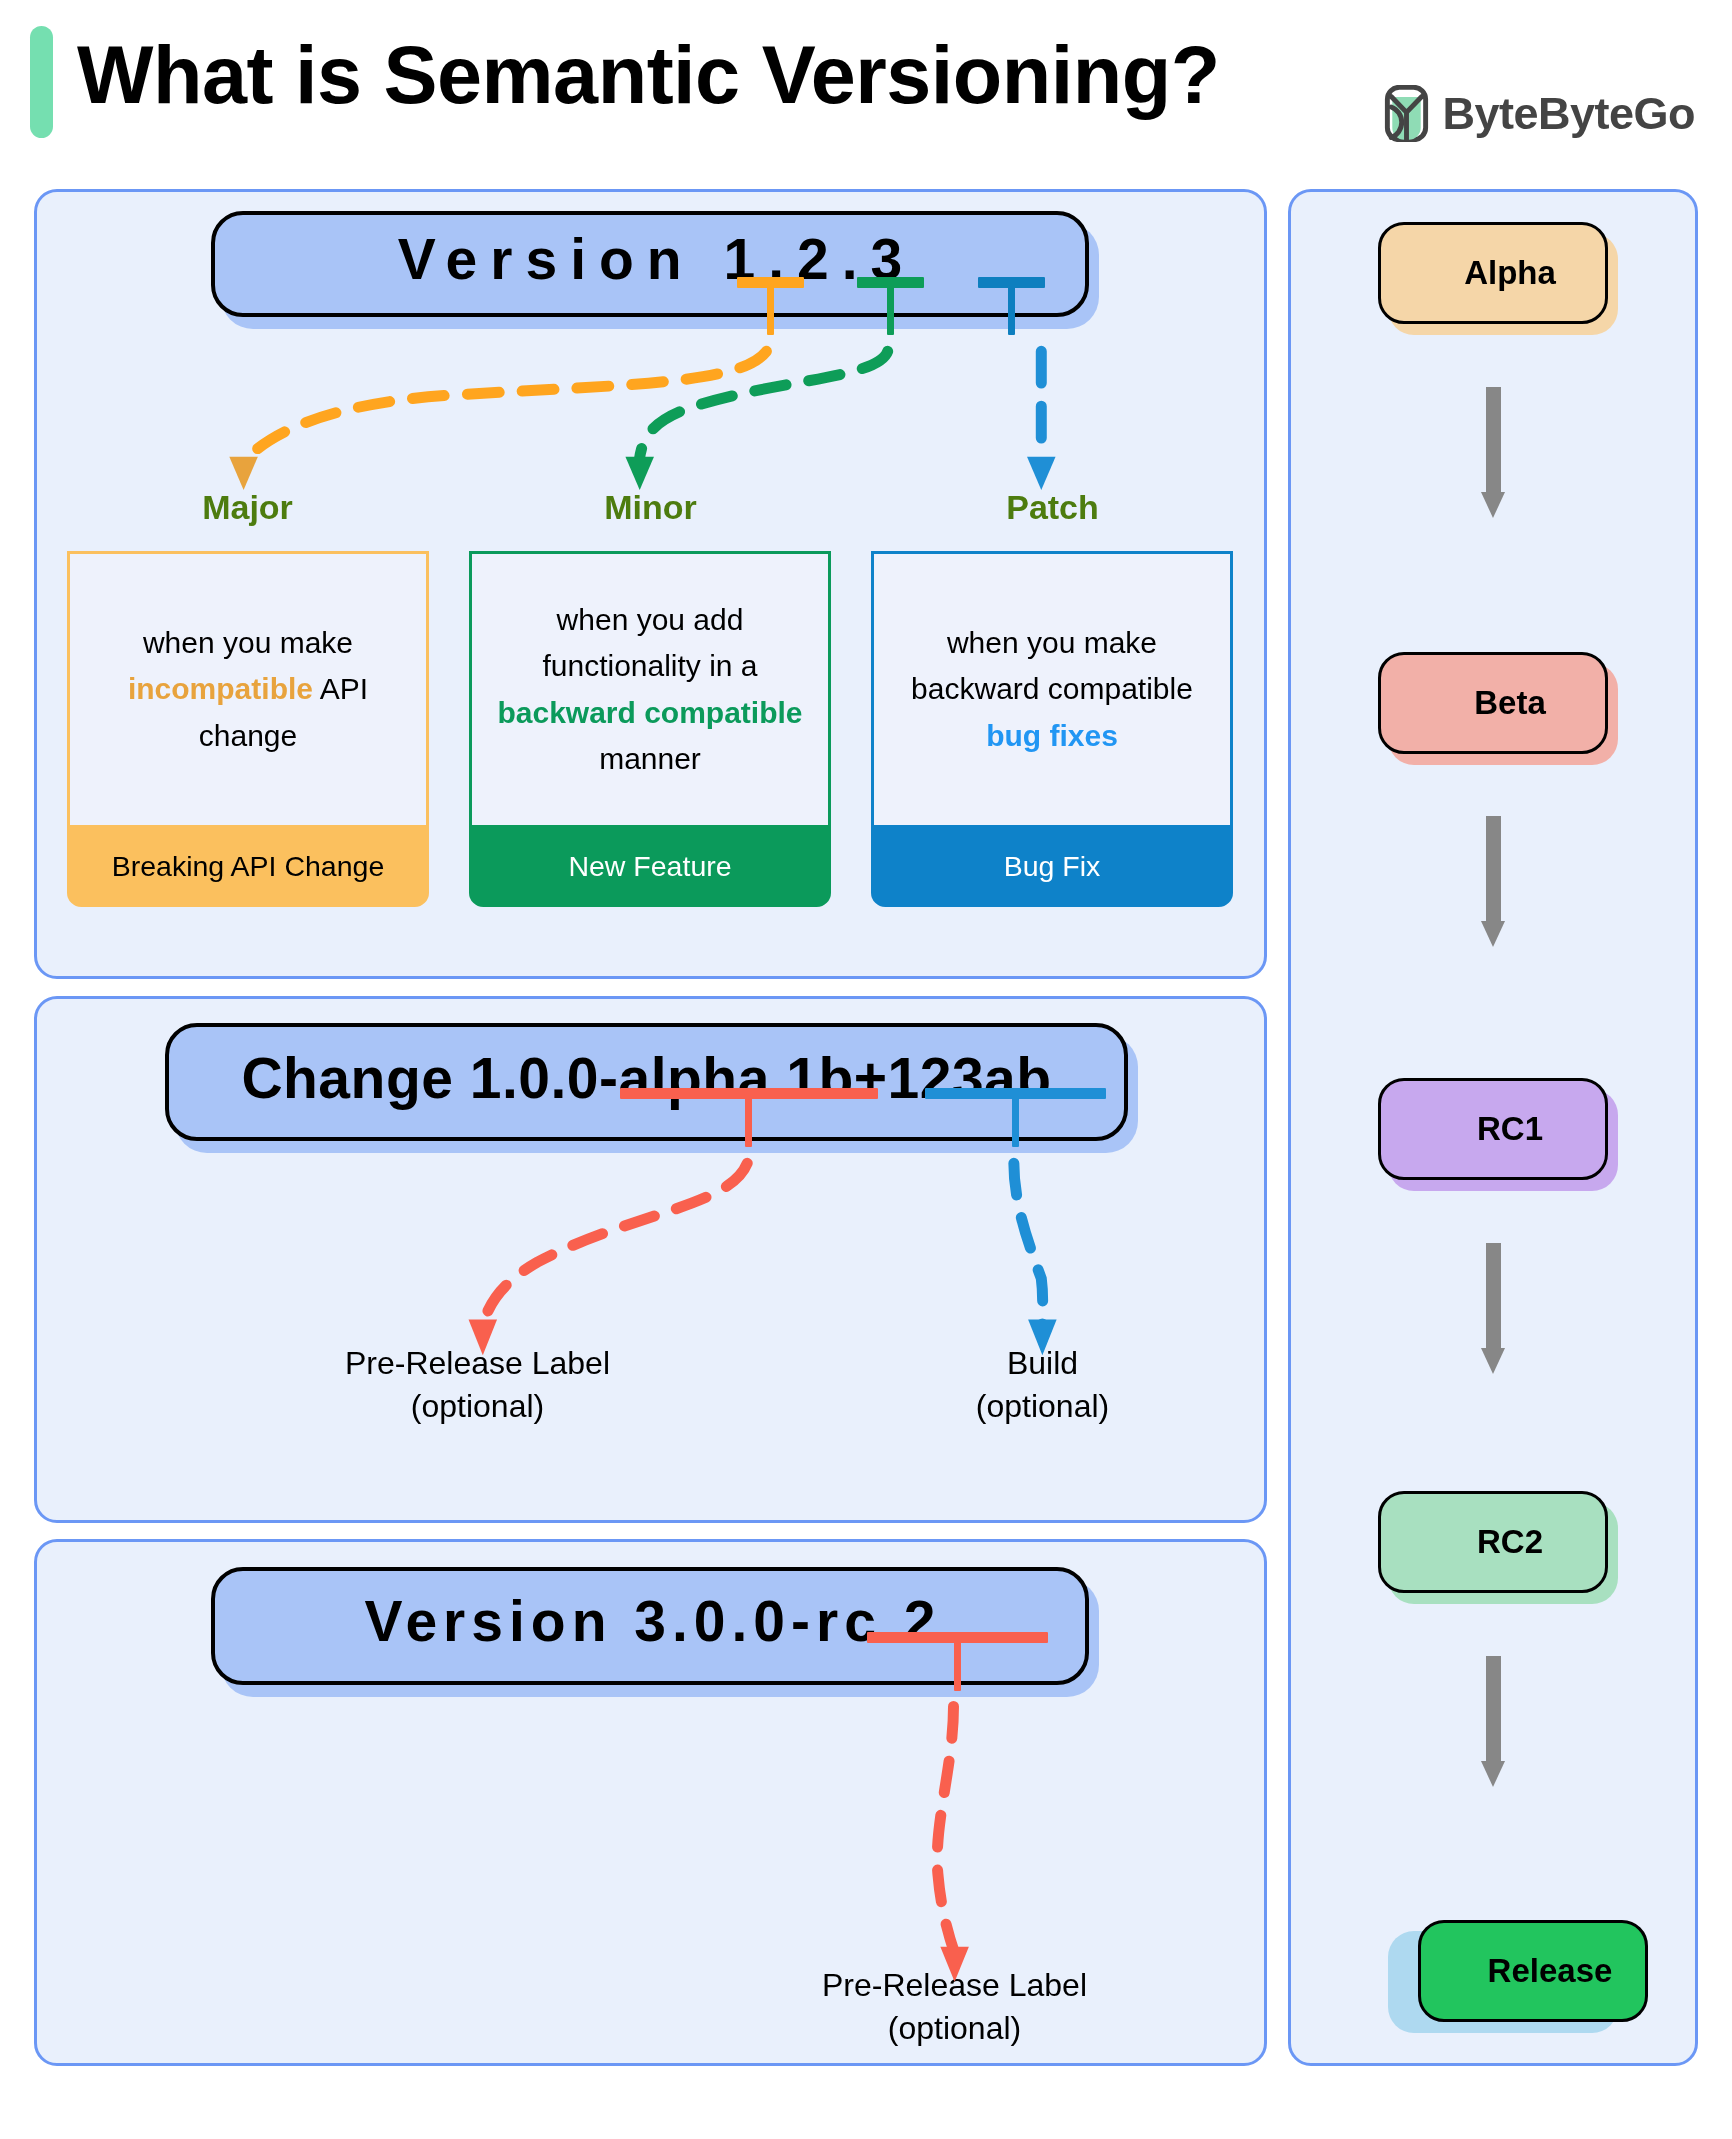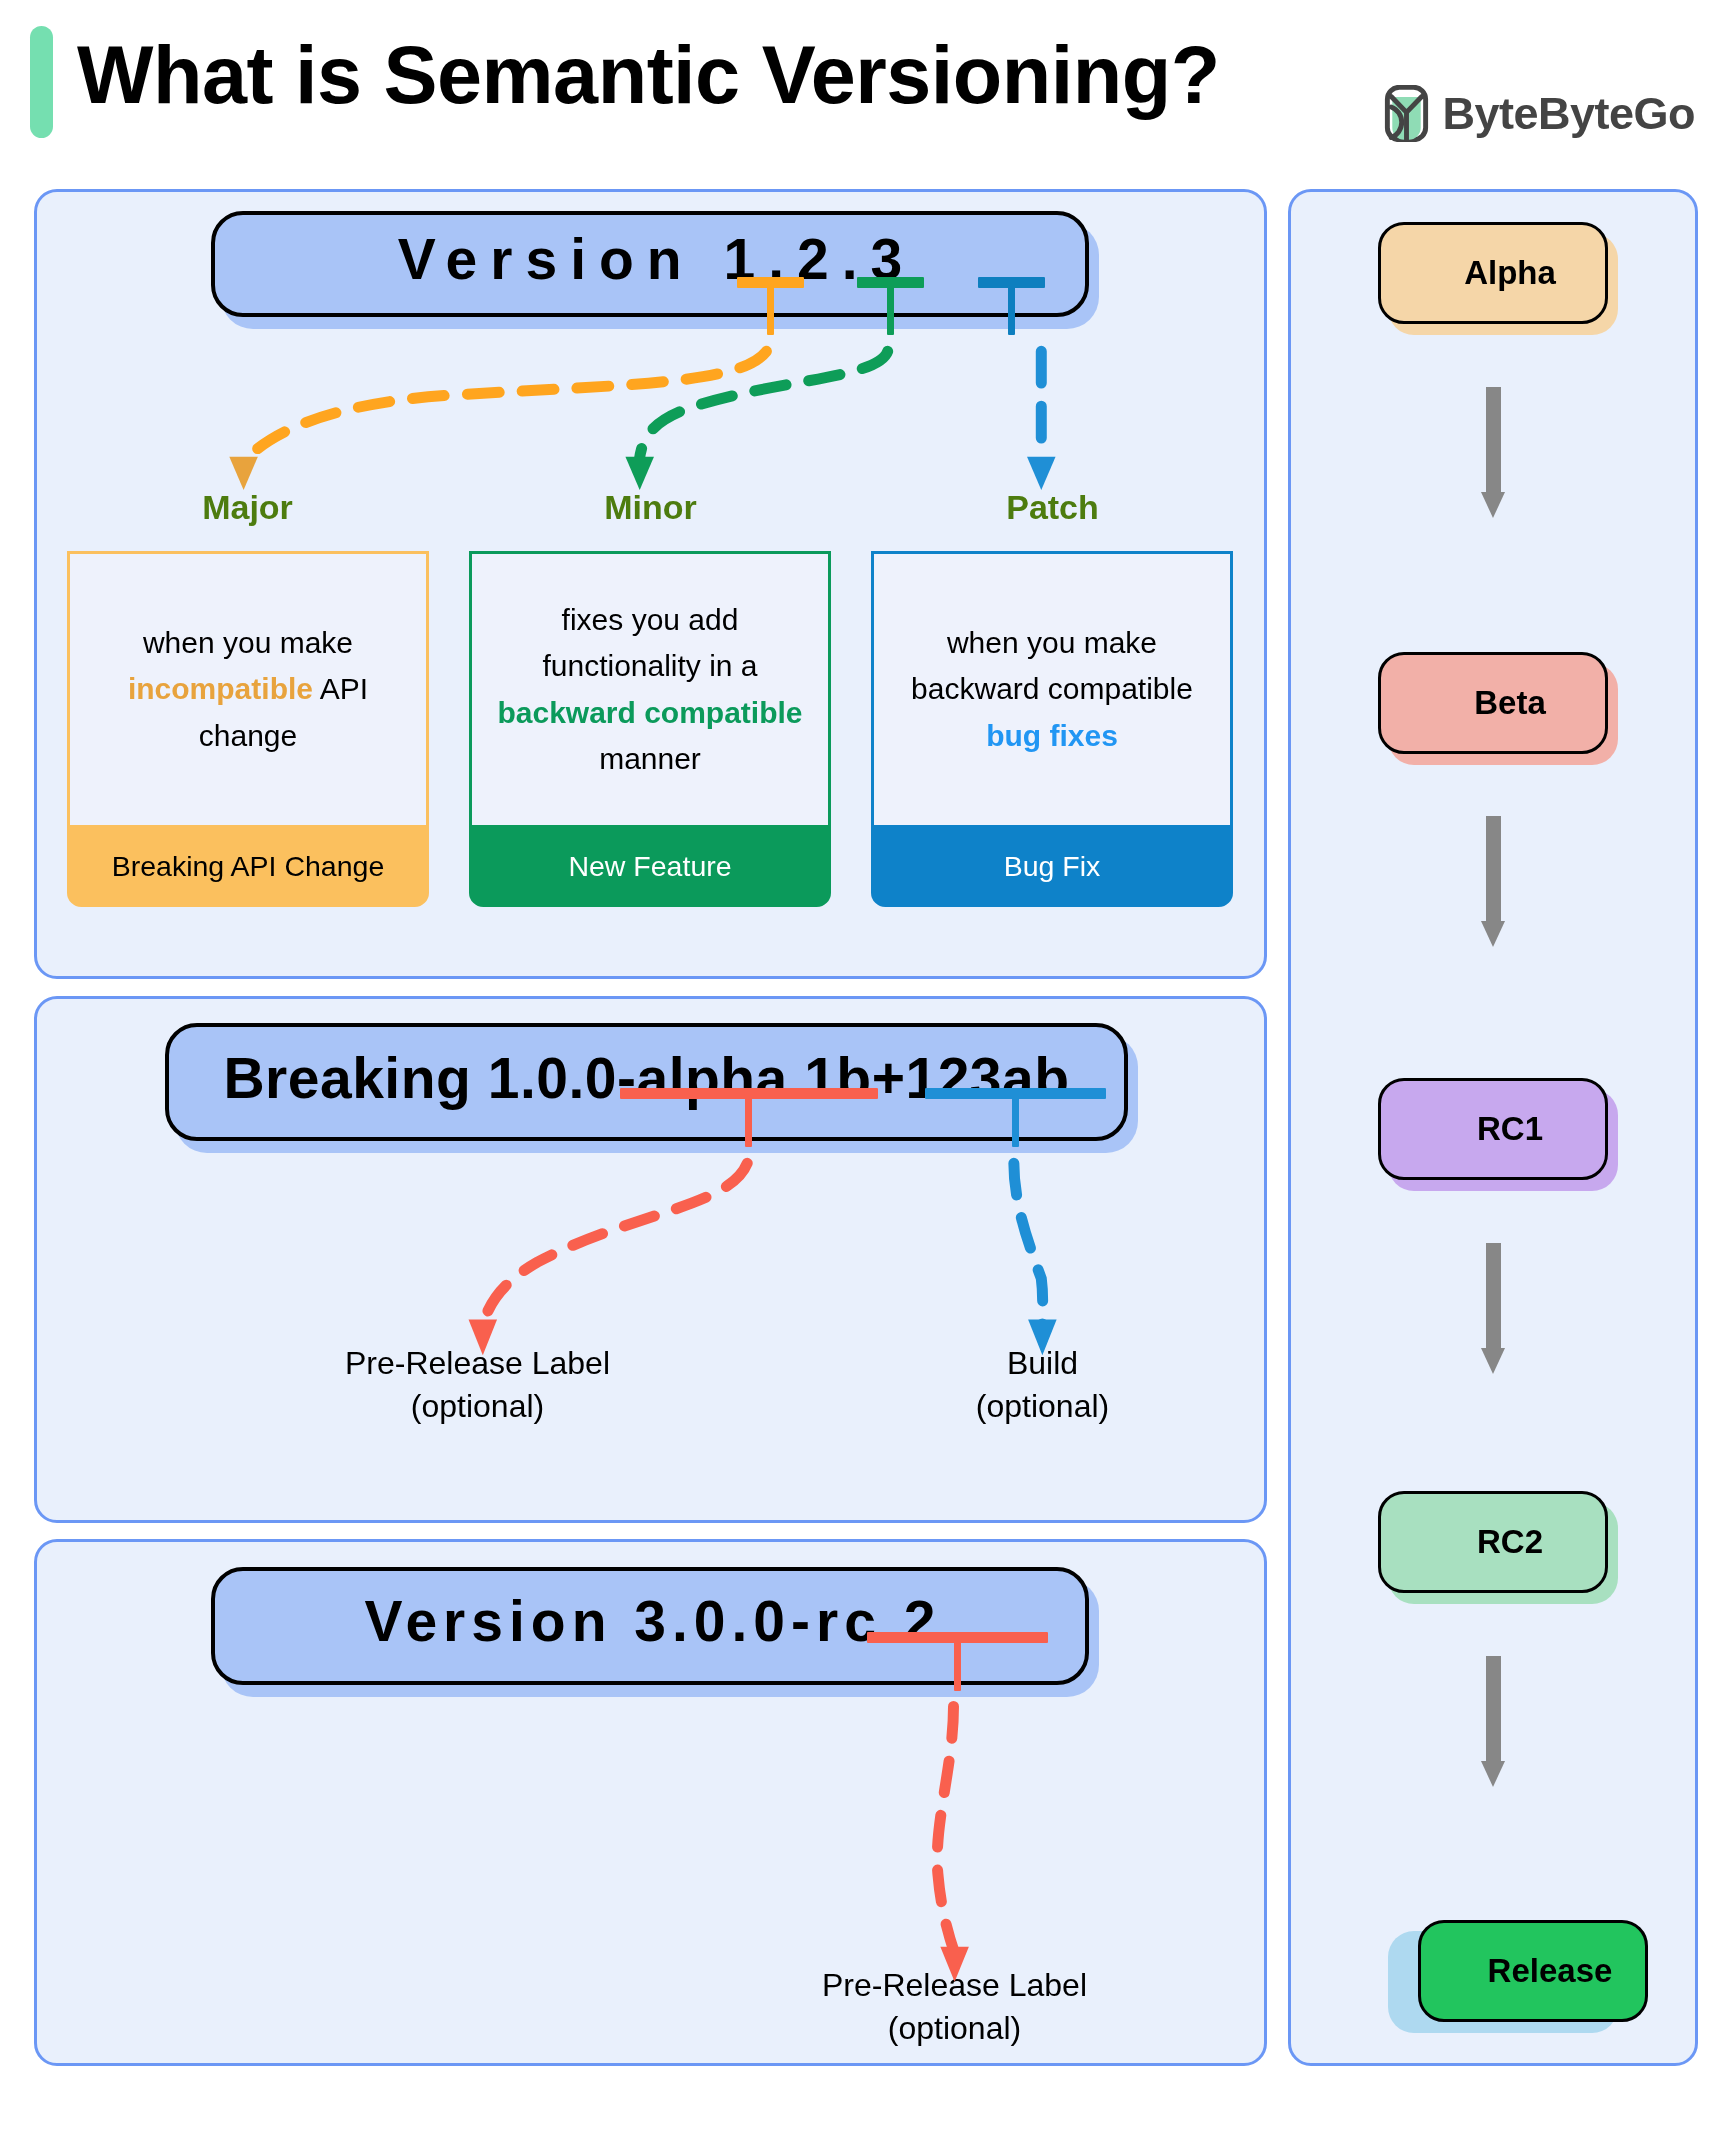--- a/index.html
+++ b/index.html
@@ -174,21 +174,21 @@
       <span>when you make </span><br>
       <span class="hl-orange">incompatible</span><span> API change</span>
     </div>
   </div>
   <div class="cbadge">Breaking API Change</div>
 </div>
 
 <div class="card" id="card-minor">
   <div class="cbody">
     <div>
-      <span>fixes you add functionality in a </span><br>
+      <span>when you add functionality in a </span><br>
       <span class="hl-green">backward compatible</span><span> manner</span>
     </div>
   </div>
   <div class="cbadge">New Feature</div>
 </div>
 
 <div class="card" id="card-patch">
   <div class="cbody">
     <div>
       <span>when you make backward compatible </span><br>
@@ -196,21 +196,21 @@
     </div>
   </div>
   <div class="cbadge">Bug Fix</div>
 </div>
 
 <div class="panel" id="panel-prerelease"></div>
 
 <div class="vpill" id="vpill-2">
   <div class="shadow"></div>
   <div class="body">
-    <div class="vtext">Breaking 1.0.0-alpha.1b+123ab</div>
+    <div class="vtext">Change 1.0.0-alpha.1b+123ab</div>
   </div>
   <div class="tmark" style="left:455px;top:65px;width:258px;">
     <div class="bar" style="width:258px;background:#F9604E;"></div>
     <div class="stem" style="left:125px;height:49px;background:#F9604E;"></div>
   </div>
   <div class="tmark" style="left:760px;top:65px;width:181px;">
     <div class="bar" style="width:181px;background:#1F8FD6;"></div>
     <div class="stem" style="left:87px;height:49px;background:#1F8FD6;"></div>
   </div>
 </div>

